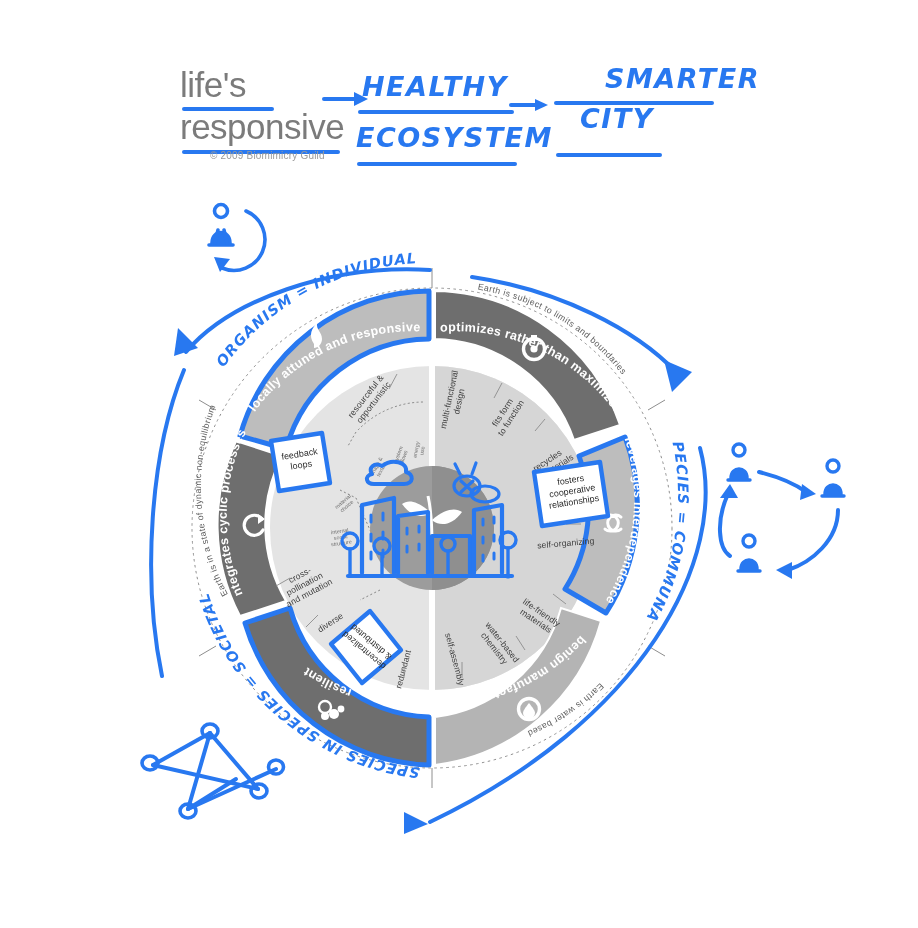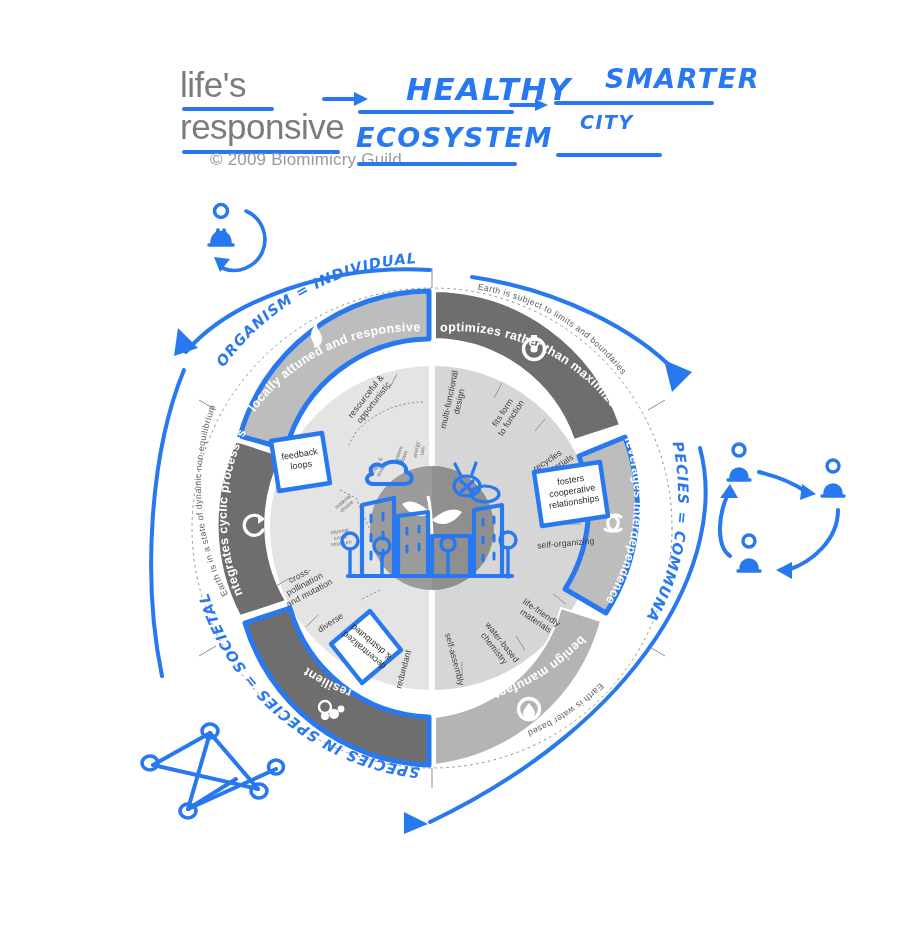--- a/index.html
+++ b/index.html
@@ -3,21 +3,21 @@
 <meta charset="utf-8">
 <style>
   html,body{margin:0;padding:0;background:#ffffff;}
   body{width:918px;height:928px;position:relative;overflow:hidden;
        font-family:"Liberation Sans", sans-serif;}
 
   
   #header{position:absolute;left:0;top:55px;width:726px;height:125px;}
   .lp-word{position:absolute;color:#7b7b7b;font-size:35px;letter-spacing:-.5px;}
   .lp-rule{position:absolute;background:#2878f0;border-radius:2px;}
-  .copyright{position:absolute;color:#9a9a9a;font-size:17px;letter-spacing:.2px;padding-left:28px;}
+  .copyright{position:absolute;color:#9a9a9a;font-size:10px;letter-spacing:.2px;padding-left:28px;}
   .hand{position:absolute;color:#2878f0;font-family:"DejaVu Sans", sans-serif;
         font-weight:bold;font-style:italic;letter-spacing:1.5px;}
 
   
   #diagram{position:absolute;left:0;top:0;width:918px;height:928px;}
   svg{display:block;}
   .seg-txt{font-family:"Liberation Sans",sans-serif;fill:#ffffff;font-size:12.5px;
            font-weight:bold;letter-spacing:.3px;}
   .sub-txt{font-family:"Liberation Sans",sans-serif;fill:#3d3d3d;font-size:8.6px;
            letter-spacing:.1px;}
@@ -37,33 +37,33 @@
   <div class="lp-rule" style="left:182px;top:52px;width:92px;height:4px;"></div>
   <div class="lp-word" style="left:180px;top:52px;">responsive</div>
   <div class="lp-rule" style="left:182px;top:95px;width:158px;height:4px;"></div>
   <div class="copyright" style="left:182px;top:95px;">© 2009 Biomimicry Guild</div>
 
   <svg style="position:absolute;left:320px;top:28px;" width="60" height="30">
     <path d="M4,16 L38,16" stroke="#2878f0" stroke-width="4" fill="none" stroke-linecap="round"></path>
     <path d="M34,9 L48,16 L34,23 Z" fill="#2878f0"></path>
   </svg>
 
-  <div class="hand" style="left:362px;top:16px;font-size:31px;margin-left:44px;">HEALTHY</div>
+  <div class="hand" style="left:362px;top:16px;font-size:27px;">HEALTHY</div>
   <div class="lp-rule" style="left:358px;top:55px;width:156px;height:4px;"></div>
   <div class="hand" style="left:356px;top:67px;font-size:27px;">ECOSYSTEM</div>
   <div class="lp-rule" style="left:357px;top:107px;width:160px;height:4px;"></div>
 
   <svg style="position:absolute;left:508px;top:36px;" width="54" height="28">
     <path d="M3,14 L30,14" stroke="#2878f0" stroke-width="4" fill="none" stroke-linecap="round"></path>
     <path d="M27,8 L40,14 L27,20 Z" fill="#2878f0"></path>
   </svg>
 
   <div class="hand" style="left:558px;top:8px;font-size:27px;margin-left:47px;">SMARTER</div>
   <div class="lp-rule" style="left:554px;top:46px;width:160px;height:4px;"></div>
-  <div class="hand" style="left:580px;top:56px;font-size:19px;">CITY</div>
+  <div class="hand" style="left:580px;top:48px;font-size:27px;">CITY</div>
   <div class="lp-rule" style="left:556px;top:98px;width:106px;height:4px;"></div>
 </div>
 
 <div id="diagram">
 <svg width="918" height="928" viewBox="0 0 918 928">
   <defs>
 
     <path id="arcA" d="M 238.7,398.6 A 196,196 0 0 1 435,334" fill="none"></path>
     <path id="p-seg1" d="M 249,420 A 196,196 0 0 1 430,332" fill="none"></path>
     <path id="p-seg2" d="M 439,332 A 196,196 0 0 1 617,415" fill="none"></path>

